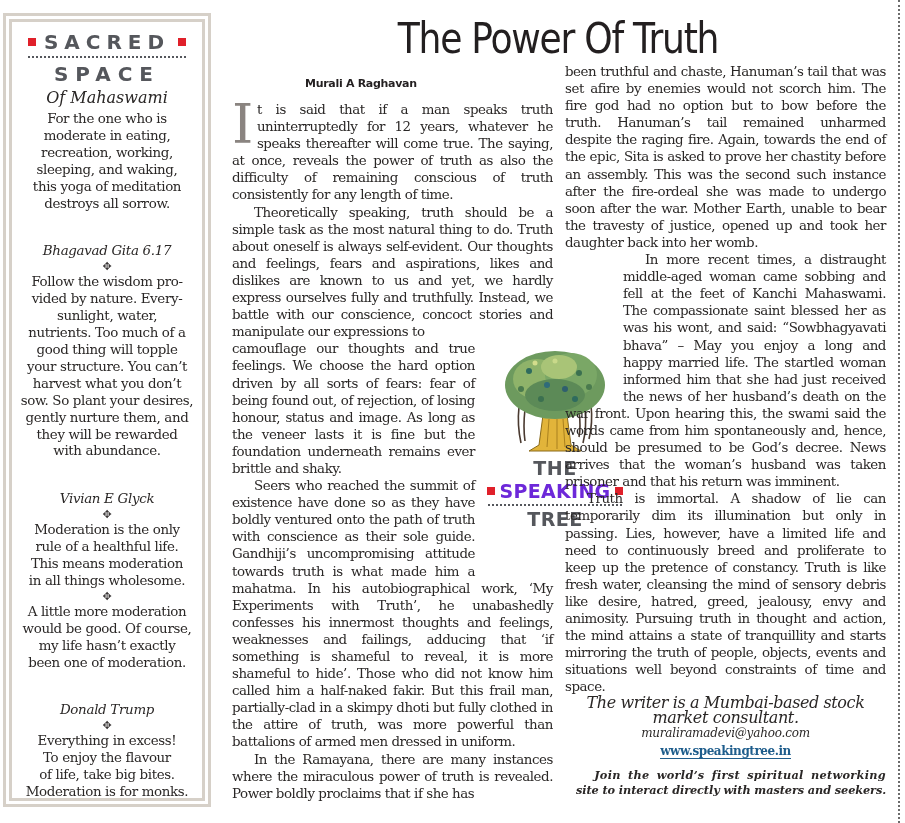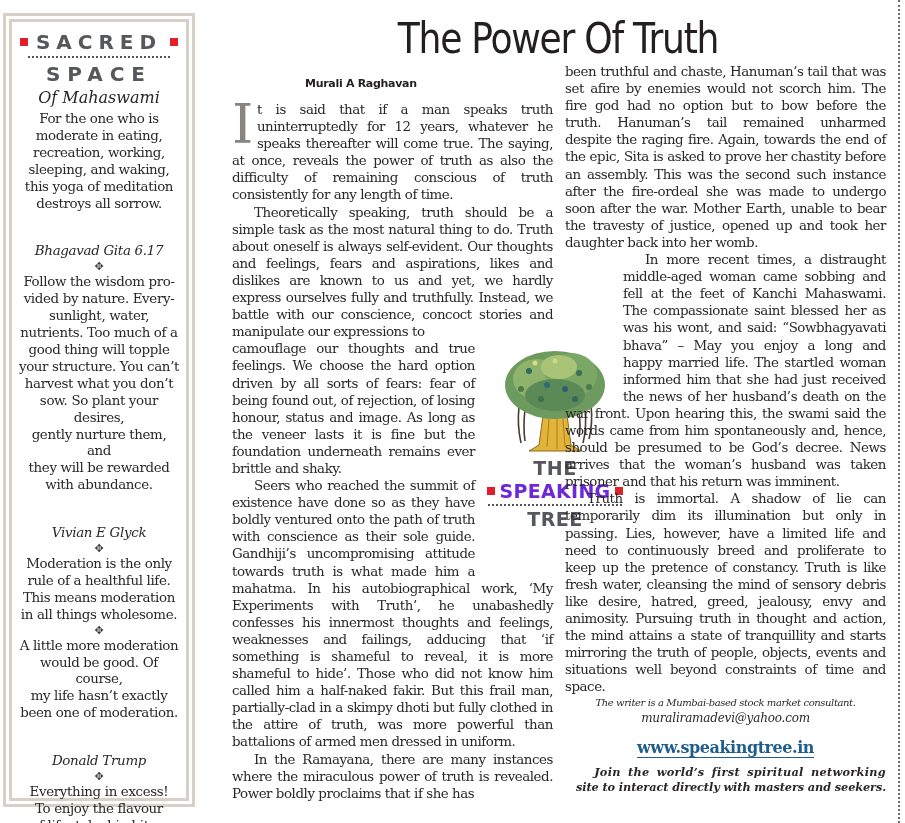--- a/index.html
+++ b/index.html
@@ -1,21 +1,21 @@
 <!DOCTYPE html>
 <html><head>
 <meta charset="utf-8">
 <style>
   * { box-sizing: border-box; margin: 0; padding: 0; }
   html, body { width: 905px; height: 823px; background: #ffffff; overflow: hidden; }
   body { position: relative; font-family: "DejaVu Serif", "Liberation Serif", serif; color: #2a2726; }
 
   
   .sidebar-outer {
-    position: absolute; left: 3px; top: 13px; width: 192px; height: 794px;
+    position: absolute; left: 3px; top: 13px; width: 208px; height: 794px;
     border: 3px solid #d6d0c8; padding: 3px;
   }
   .sidebar-inner {
     width: 100%; height: 100%;
     border: 3px solid #d6d0c8; padding: 8px 6px 6px 6px;
     text-align: center;
   }
   .ss-title-row { display: flex; align-items: center; justify-content: center; gap: 8px; }
   .red-square { display: inline-block; width: 8px; height: 8px; background: #e0202a; }
   .ss-word {
@@ -69,25 +69,25 @@
     font-family: "DejaVu Sans", "Liberation Sans", sans-serif; font-weight: bold;
     font-size: 19px; color: #55575c; line-height: 22px; letter-spacing: 0.5px;
   }
   .st-row { display: flex; align-items: center; justify-content: center; gap: 5px; }
   .st-speaking {
     font-family: "DejaVu Sans", "Liberation Sans", sans-serif; font-weight: bold;
     font-size: 19px; color: #6d28d9; line-height: 24px; letter-spacing: 0.3px;
   }
   .st-dots { border-bottom: 2px dotted #55575c; margin: 1px 4px 2px 4px; height: 0; }
 
-  .writer-note { font-style: italic; font-size: 10px; line-height: 15px; letter-spacing: -0.4px; text-align: center; }
+  .writer-note { font-style: italic; font-size: 16px; line-height: 15px; letter-spacing: -0.4px; text-align: center; }
   .email { font-style: italic; font-size: 12px; line-height: 16px; text-align: center; letter-spacing: -0.2px; }
   .site-link {
-    display: block; text-align: center; font-weight: bold; font-size: 16px; color: #1e5d8c;
-    line-height: 18px; margin-top: 13px;
+    display: block; text-align: center; font-weight: bold; font-size: 12px; color: #1e5d8c;
+    line-height: 18px; margin-top: 1px;
   }
   .site-link span { border-bottom: 1.5px solid #1e5d8c; }
   .join {
     font-style: italic; font-weight: bold; font-size: 11.3px; line-height: 15px;
     letter-spacing: -0.1px; margin-top: 8px; text-align: justify; text-align-last: right;
   }
   .join .j1 { display: block; text-align: right; word-spacing: 3px; letter-spacing: 0.3px; }
   .join .j2 { display: block; text-align: right; }
 </style>
 </head>

